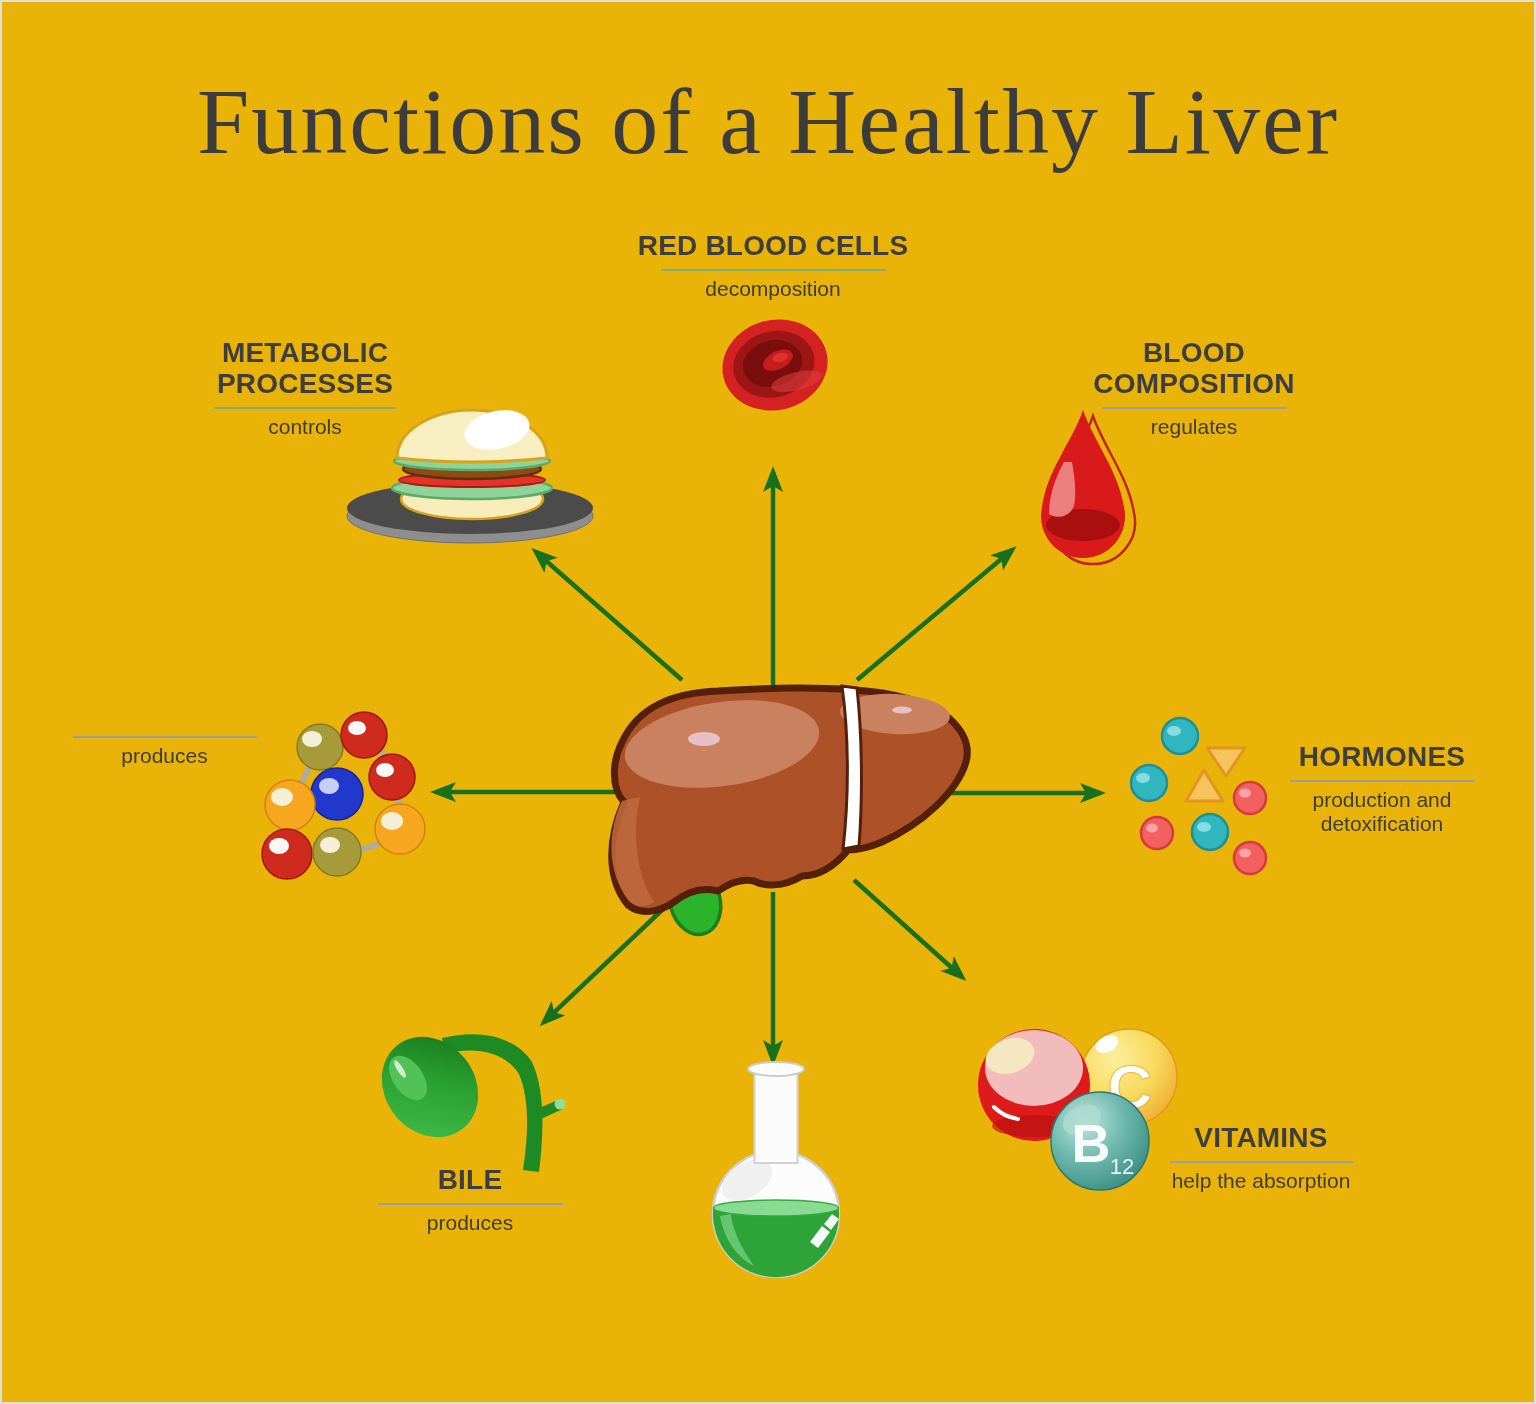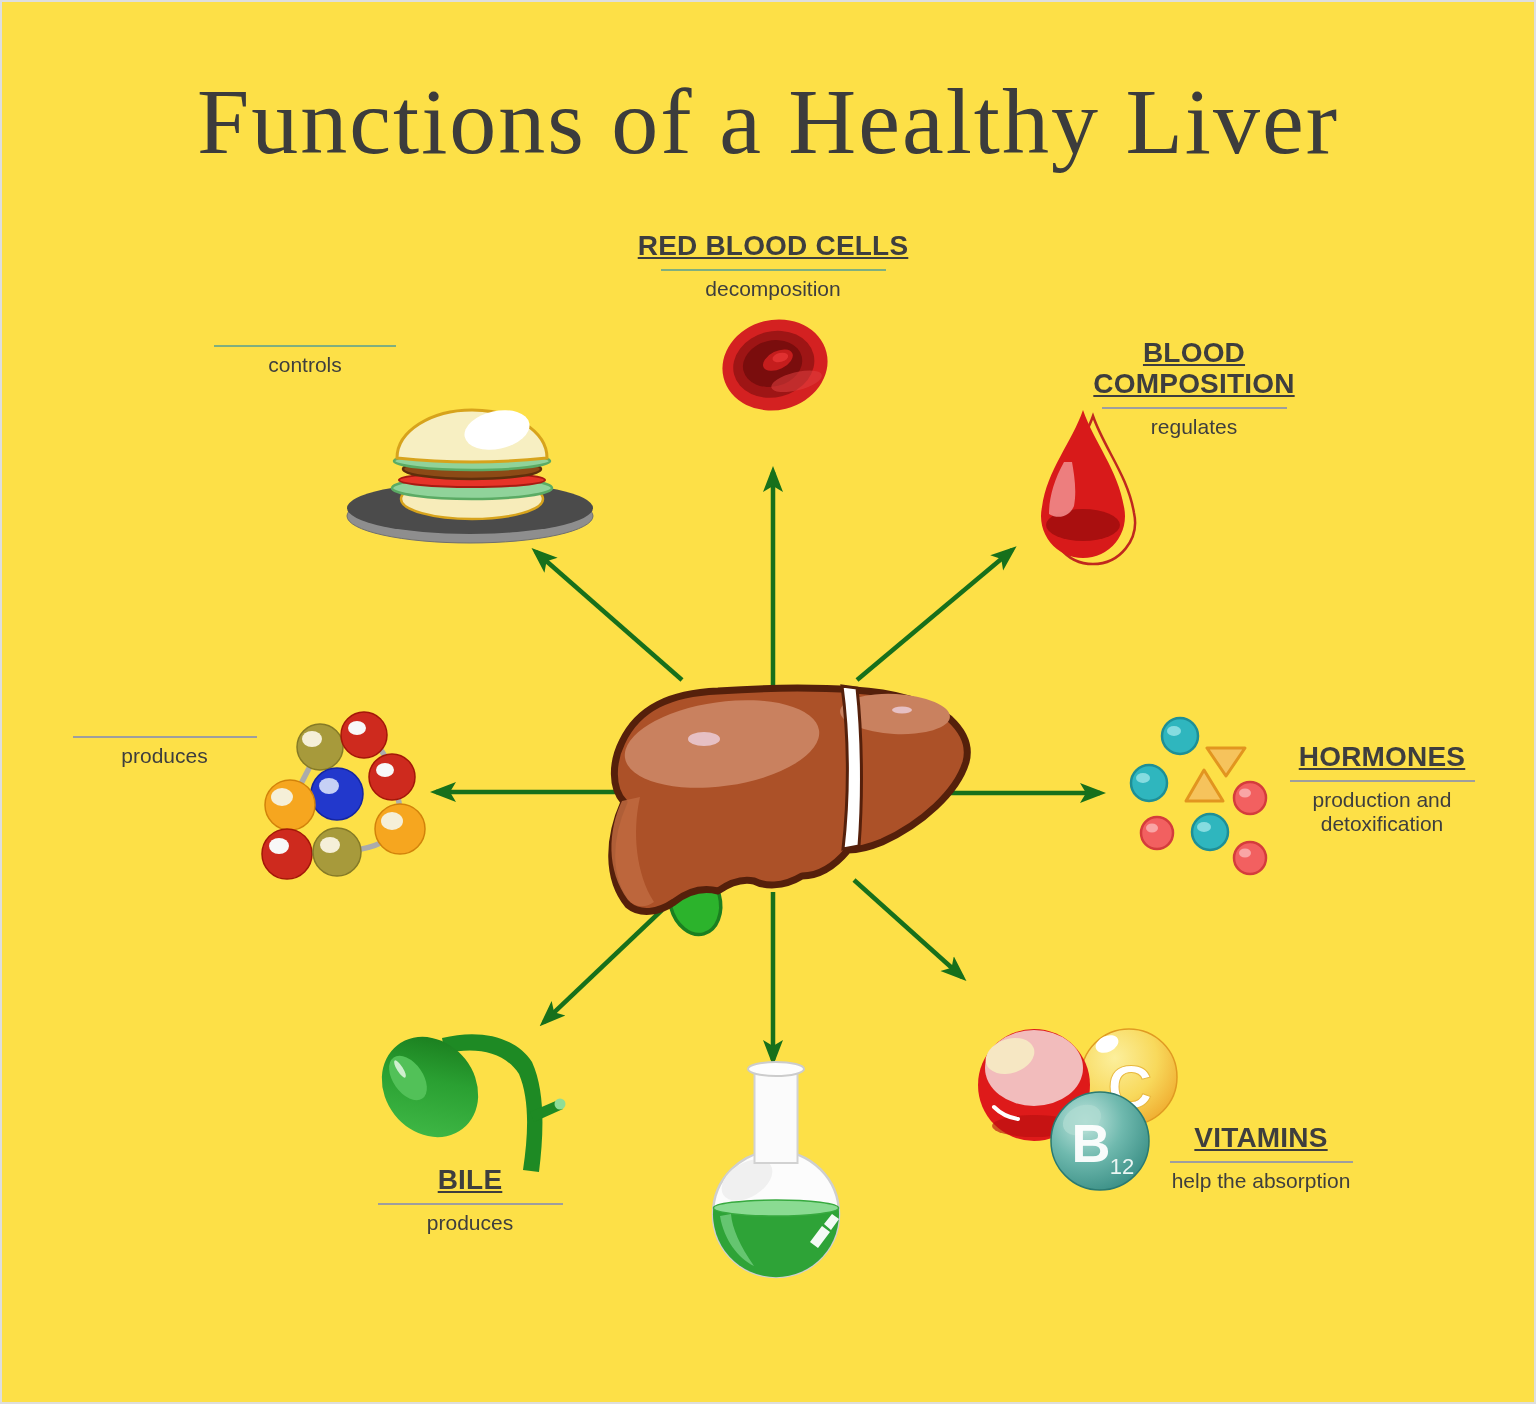--- a/index.html
+++ b/index.html
@@ -1,24 +1,24 @@
 <!DOCTYPE html>
 <html><head>
 <meta charset="utf-8">
 <style>
   html,body{margin:0;padding:0;background:#f4f4f4;}
-  .canvas{position:relative;width:1536px;height:1404px;background:#fde047;
+  .canvas{position:relative;width:1536px;height:1404px;background:#eab308;
           border:2px solid #dedede;box-sizing:border-box;overflow:hidden;
           font-family:"Liberation Sans", sans-serif;}
   .main-title{position:absolute;left:0;top:72px;width:100%;text-align:center;
           font-family:"Liberation Serif", serif;font-weight:400;
           font-size:94px;color:#3c3c3c;letter-spacing:2px;line-height:1;}
   svg.diagram{position:absolute;left:0;top:0;pointer-events:none;}
   .label{position:absolute;text-align:center;color:#3e3e3e;}
-  .label .ttl{font-size:28px;font-weight:bold;line-height:1.1;letter-spacing:.2px;margin:0;text-decoration:underline;}
+  .label .ttl{font-size:28px;font-weight:bold;line-height:1.1;letter-spacing:.2px;margin:0;}
   .label .rule{height:2px;margin:7px auto 6px;}
   .rule.green{background:#7faf7f;}
   .rule.gray{background:#9e9e9e;}
   .label .sub{font-size:21px;line-height:1.15;}
 </style>
 </head>
 <body>
 
 <div class="canvas">
 
@@ -54,20 +54,21 @@
     <div class="rule gray" style="width:185px;"></div>
     <div class="sub">produces</div>
   </div>
 
   <div class="label" style="left:40px;top:727px;width:245px;">
     <div class="rule gray" style="width:184px;"></div>
     <div class="sub">produces</div>
   </div>
 
   <div class="label" style="left:183px;top:336px;width:240px;">
+    <div class="ttl">METABOLIC PROCESSES</div>
     <div class="rule green" style="width:182px;"></div>
     <div class="sub">controls</div>
   </div>
 
   <svg class="diagram" width="1536" height="1404" viewBox="0 0 1536 1404">
     <defs>
       <marker id="ah" viewBox="0 0 26 22" markerWidth="26" markerHeight="22" refX="20" refY="11" orient="auto" markerUnits="userSpaceOnUse">
         <path d="M0,1 L26,11 L0,21 L6,11 Z" fill="#17701B"></path>
       </marker>
       <radialGradient id="gYellow" cx="35%" cy="30%" r="80%">

